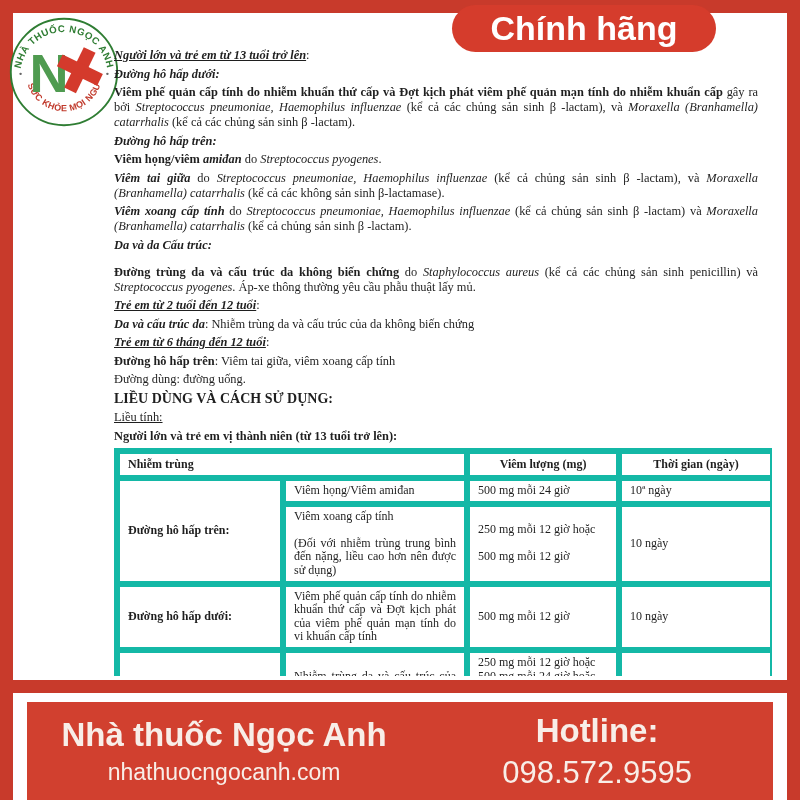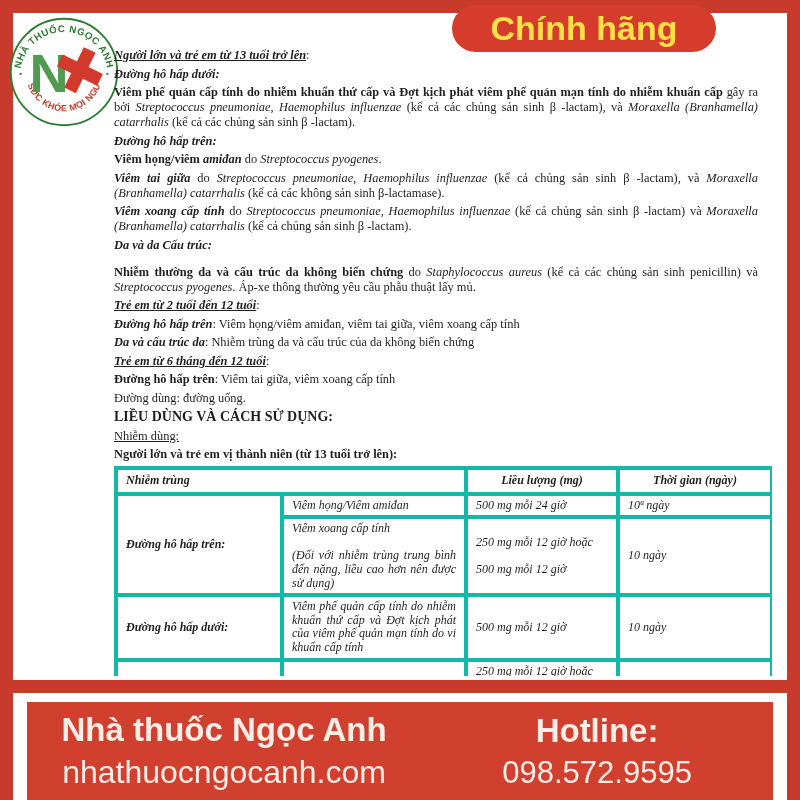--- a/index.html
+++ b/index.html
@@ -19,21 +19,21 @@
   .frame-left{position:absolute;left:0;top:0;width:13px;height:800px;background:var(--frame);}
   .frame-right{position:absolute;right:0;top:0;width:13px;height:800px;background:var(--frame);}
   .frame-sep{position:absolute;left:0;top:680px;width:800px;height:13px;background:var(--frame);}
 
   
   .badge{
     position:absolute;left:452px;top:5px;width:264px;height:47px;background:var(--badge);
     border-radius:24px;display:flex;align-items:center;justify-content:center;
   }
   .badge span{
-    font-family:"Liberation Sans","DejaVu Sans",sans-serif;color:#fde047;
+    font-family:"Liberation Sans","DejaVu Sans",sans-serif;color:#ffffff;
     font-size:34px;font-weight:bold;
   }
 
   
   .logo{position:absolute;left:8px;top:16px;width:112px;height:112px;}
   .arc-top{fill:#2f7d33;font-family:"Liberation Sans","DejaVu Sans",sans-serif;font-size:10.4px;font-weight:bold;letter-spacing:.6px;}
   .arc-bot{fill:#c0392b;font-family:"Liberation Sans","DejaVu Sans",sans-serif;font-size:9.6px;font-weight:bold;letter-spacing:.4px;}
   .mono-n{fill:#4f9b50;font-family:"Liberation Sans","DejaVu Sans",sans-serif;font-size:58px;font-weight:bold;}
 
   
@@ -46,40 +46,40 @@
   .doc p.just{text-align:justify;}
   .caps{font-size:14px;font-weight:bold;}
   .b{font-weight:bold;}
   .i{font-style:italic;}
   .bi{font-weight:bold;font-style:italic;}
   .biu{font-weight:bold;font-style:italic;text-decoration:underline;}
   .u{text-decoration:underline;}
 
   
   table.dosage{border-collapse:collapse;width:656px;font-size:12px;line-height:13.6px;margin-top:4px;table-layout:fixed;}
-  table.dosage th,table.dosage td{border:4px solid #14b8a6;padding:3px 8px;vertical-align:middle;font-style:italic;}
+  table.dosage th,table.dosage td{border:6px solid #14b8a6;padding:3px 8px;vertical-align:middle;}
   table.dosage th{font-weight:bold;text-align:center;padding:4px 8px;}
   table.dosage th.th-left{text-align:left;}
   td.group{font-weight:bold;}
   td.cond{text-align:justify;}
   td.dose{text-align:left;}
   td.dur{text-align:left;}
   td.top{vertical-align:top;padding-top:10px;}
   .pre{white-space:pre-line;}
 
   
   .footer{
     position:absolute;left:27px;top:702px;width:746px;height:98px;background:var(--footerbox);
     display:flex;font-family:"Liberation Sans","DejaVu Sans",sans-serif;color:#f8eee8;
   }
   .f-col{display:flex;flex-direction:column;align-items:center;justify-content:center;gap:5px;}
   .f-left{flex:1.12;}
   .f-right{flex:1;justify-content:center;}
   .f-store{font-size:33px;font-weight:bold;}
-  .f-site{font-size:32px;}
+  .f-site{font-size:23px;}
   .f-hot{font-size:33px;font-weight:bold;}
   .f-num{font-size:31px;}
 </style>
 </head>
 <body>
 
 <div class="frame-top"></div>
 <div class="frame-left"></div>
 <div class="frame-right"></div>
 <div class="frame-sep"></div>
@@ -105,42 +105,41 @@
 
 <div class="doc">
   <p><span class="biu">Người lớn và trẻ em từ 13 tuổi trở lên</span><span>:</span></p>
   <p><span class="bi">Đường hô hấp dưới:</span></p>
   <p class="just"><span class="b">Viêm phế quản cấp tính do nhiễm khuẩn thứ cấp và Đợt kịch phát viêm phế quản mạn tính do nhiễm khuẩn cấp</span><span> gây ra bởi </span><span class="i">Streptococcus pneumoniae, Haemophilus influenzae</span><span> (kể cả các chủng sản sinh β -lactam), và </span><span class="i">Moraxella (Branhamella) catarrhalis</span><span> (kể cả các chủng sản sinh β -lactam).</span></p>
   <p><span class="bi">Đường hô hấp trên:</span></p>
   <p><span class="b">Viêm họng/viêm </span><span class="bi">amiđan</span><span> do </span><span class="i">Streptococcus pyogenes</span><span>.</span></p>
   <p class="just"><span class="bi">Viêm tai giữa</span><span> do </span><span class="i">Streptococcus pneumoniae, Haemophilus influenzae</span><span> (kể cả chủng sản sinh β -lactam), và </span><span class="i">Moraxella (Branhamella) catarrhalis</span><span> (kể cả các không sản sinh β-lactamase).</span></p>
   <p class="just"><span class="bi">Viêm xoang cấp tính</span><span> do </span><span class="i">Streptococcus pneumoniae, Haemophilus influenzae</span><span> (kể cả chủng sản sinh β -lactam) và </span><span class="i">Moraxella (Branhamella) catarrhalis</span><span> (kể cả chủng sản sinh β -lactam).</span></p>
   <p class="tight"><span class="bi">Da và da Cấu trúc:</span></p>
-  <p class="just"><span class="b">Nhiễm thường da và cấu trúc da không biến chứng</span><span> do </span><span class="i">Staphylococcus aureus</span><span> (kể cả các chủng sản sinh penicillin) và </span><span class="i">Streptococcus pyogenes</span><span>. Áp-xe thông thường yêu cầu phẫu thuật lấy mủ.</span></p>
+  <p class="just"><span class="b">Đường trùng da và cấu trúc da không biến chứng</span><span> do </span><span class="i">Staphylococcus aureus</span><span> (kể cả các chủng sản sinh penicillin) và </span><span class="i">Streptococcus pyogenes</span><span>. Áp-xe thông thường yêu cầu phẫu thuật lấy mủ.</span></p>
   <p><span class="biu">Trẻ em từ 2 tuổi đến 12 tuổi</span><span>:</span></p>
-  <p><span class="bi">Đường hô hấp trên</span><span>: Viêm họng/viêm amiđan, viêm tai giữa, viêm xoang cấp tính</span></p>
   <p><span class="bi">Da và cấu trúc da</span><span>: Nhiễm trùng da và cấu trúc của da không biến chứng</span></p>
   <p><span class="biu">Trẻ em từ 6 tháng đến 12 tuổi</span><span>:</span></p>
   <p><span class="b">Đường hô hấp trên</span><span>: Viêm tai giữa, viêm xoang cấp tính</span></p>
   <p><span>Đường dùng: đường uống.</span></p>
   <p><span class="caps">LIỀU DÙNG VÀ CÁCH SỬ DỤNG:</span></p>
-  <p><span class="u">Nhiễm dùng:</span></p>
+  <p><span class="u">Liều tính:</span></p>
   <p><span class="b">Người lớn và trẻ em vị thành niên (từ 13 tuổi trở lên):</span></p>
 
   <table class="dosage">
     <colgroup>
         <col style="width:166px">
         <col style="width:184px">
         <col style="width:152px">
         <col style="width:154px">
       </colgroup>
     <thead>
       <tr>
         <th colspan="2" class="th-left">Nhiễm trùng</th>
-        <th>Liều lượng (mg)</th>
+        <th>Viêm lượng (mg)</th>
         <th>Thời gian (ngày)</th>
       </tr>
     </thead>
     <tbody>
       <tr>
         <td rowspan="2" class="group">Đường hô hấp trên:</td>
         <td class="cond">Viêm họng/Viêm amiđan</td>
         <td class="dose">500 mg mỗi 24 giờ</td>
         <td class="dur">10ª ngày</td>
       </tr>

